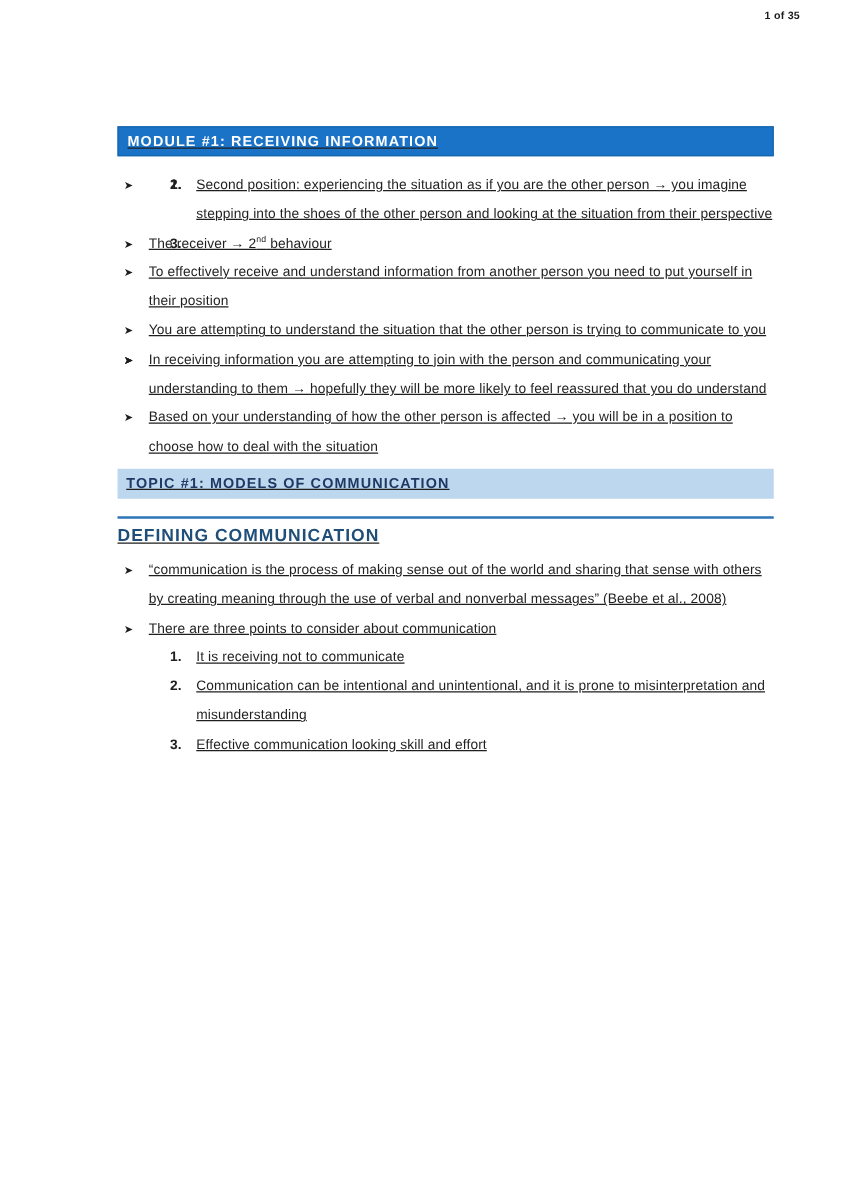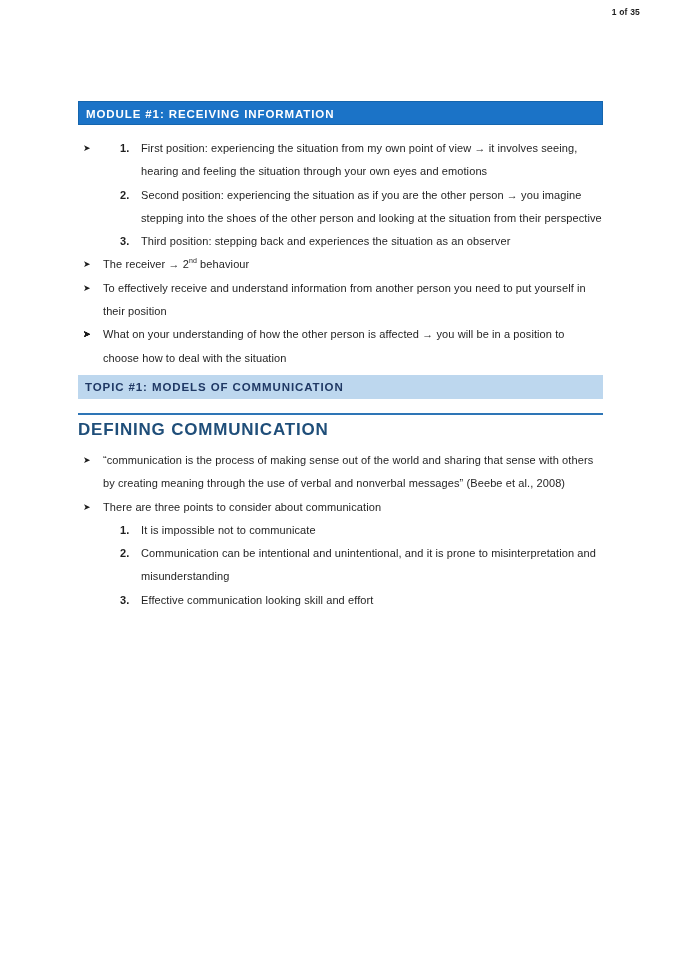--- a/index.html
+++ b/index.html
@@ -20,22 +20,23 @@
     top: 7px;
     right: 40px;
     font-size: 8.5px;
     font-weight: 700;
     color: #1c1c1c;
     letter-spacing: 0.2px;
   }
   .content {
     position: absolute;
     top: 101px;
-    left: 78px;
+    left: 94px;
     width: 525px;
+    text-decoration: underline;
   }
   .band {
     height: 24px;
     line-height: 24px;
     font-size: 11.5px;
     font-weight: 700;
     letter-spacing: 0.9px;
     padding-left: 7px;
     box-sizing: border-box;
   }
@@ -49,21 +50,21 @@
     background: var(--topic-band-bg, #bdd7ee);
     color: var(--topic-band-text, #1f3864);
     margin-top: 5px;
     margin-bottom: 14px;
   }
   .subhead {
     border-top: 2px solid var(--rule, #2e75b6);
     padding-top: 5px;
     margin-bottom: 9px;
     color: var(--subhead-text, #1f4e79);
-    font-size: 17px;
+    font-size: 14px;
     font-weight: 700;
     letter-spacing: 0.8px;
   }
   .li {
     position: relative;
     font-size: 11px;
     line-height: 23.3px;
     letter-spacing: 0.1px;
   }
   .li-bullet { padding-left: 25px; }
@@ -90,30 +91,30 @@
   }
 </style>
 </head>
 <body>
 
 <div class="page-number">1 of 35</div>
 
 <div class="content">
     <div class="band band-module">MODULE #1: RECEIVING INFORMATION</div>
     <div class="li li-bullet"><span class="marker">➤</span></div>
-    <div class="li li-num"><span class="num">1.</span><span>First position: experiencing the situation from my own point of view → it involves seeing, hearing and feeling the situation through your own eyes and emotions</span></div>
+    <div class="li li-num"><span class="num">1.</span></div>
     <div class="li li-num"><span class="num">2.</span><span>Second position: experiencing the situation as if you are the other person → you imagine stepping into the shoes of the other person and looking at the situation from their perspective</span></div>
-    <div class="li li-num"><span class="num">3.</span><span>Third position: stepping back and experiences the situation as an observer</span></div>
+    <div class="li li-num"><span class="num">3.</span></div>
     <div class="li li-bullet"><span class="marker">➤</span><span><span>The receiver → 2</span><sup>nd</sup><span> behaviour</span></span></div>
     <div class="li li-bullet"><span class="marker">➤</span><span>To effectively receive and understand information from another person you need to put yourself in their position</span></div>
+    <div class="li li-bullet"><span class="marker">➤</span><span>You are attempting to understand the situation that the other person is trying to communicate to you</span></div>
     <div class="li li-bullet"><span class="marker">➤</span></div>
     <div class="li li-bullet"><span class="marker">➤</span></div>
-    <div class="li li-bullet"><span class="marker">➤</span></div>
-    <div class="li li-bullet"><span class="marker">➤</span></div>
-    <div class="li li-bullet"><span class="marker">➤</span><span>What on your understanding of how the other person is affected → you will be in a position to choose how to deal with the situation</span></div>
+    <div class="li li-bullet"><span class="marker">➤</span><span>In receiving information you are attempting to join with the person and communicating your understanding to them → hopefully they will be more likely to feel reassured that you do understand</span></div>
+    <div class="li li-bullet"><span class="marker">➤</span><span>Based on your understanding of how the other person is affected → you will be in a position to choose how to deal with the situation</span></div>
     <div class="band band-topic">TOPIC #1: MODELS OF COMMUNICATION</div>
     <div class="subhead">DEFINING COMMUNICATION</div>
     <div class="li li-bullet"><span class="marker">➤</span><span>“communication is the process of making sense out of the world and sharing that sense with others by creating meaning through the use of verbal and nonverbal messages” (Beebe et al., 2008)</span></div>
     <div class="li li-bullet"><span class="marker">➤</span><span>There are three points to consider about communication</span></div>
-    <div class="li li-num"><span class="num">1.</span><span>It is impossible not to communicate</span></div>
+    <div class="li li-num"><span class="num">1.</span><span>It is receiving not to communicate</span></div>
     <div class="li li-num"><span class="num">2.</span><span>Communication can be intentional and unintentional, and it is prone to misinterpretation and misunderstanding</span></div>
     <div class="li li-num"><span class="num">3.</span><span>Effective communication looking skill and effort</span></div>
   </div>
 
 </body></html>

